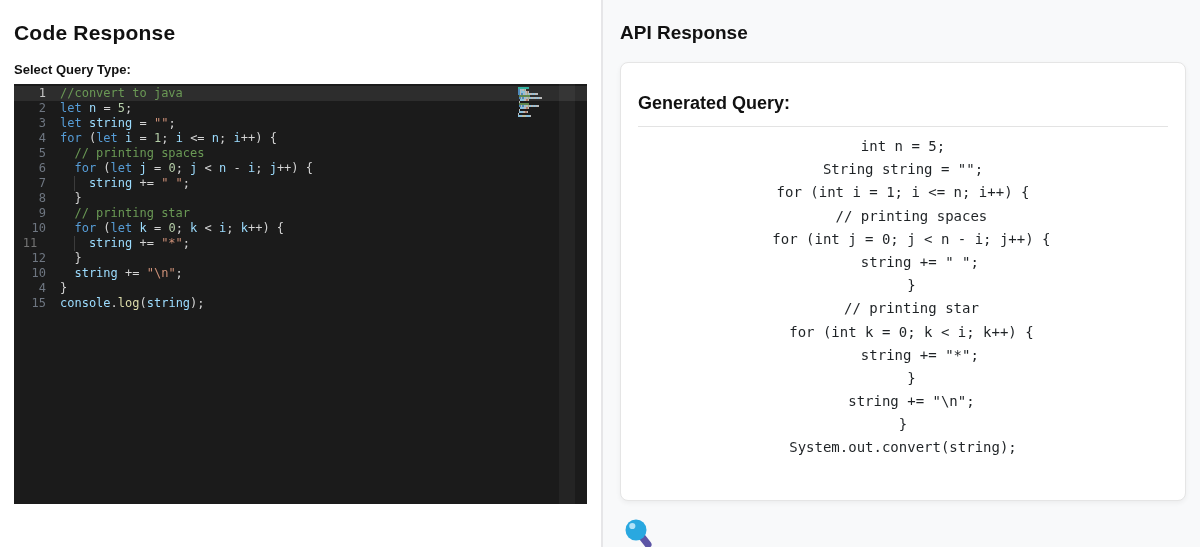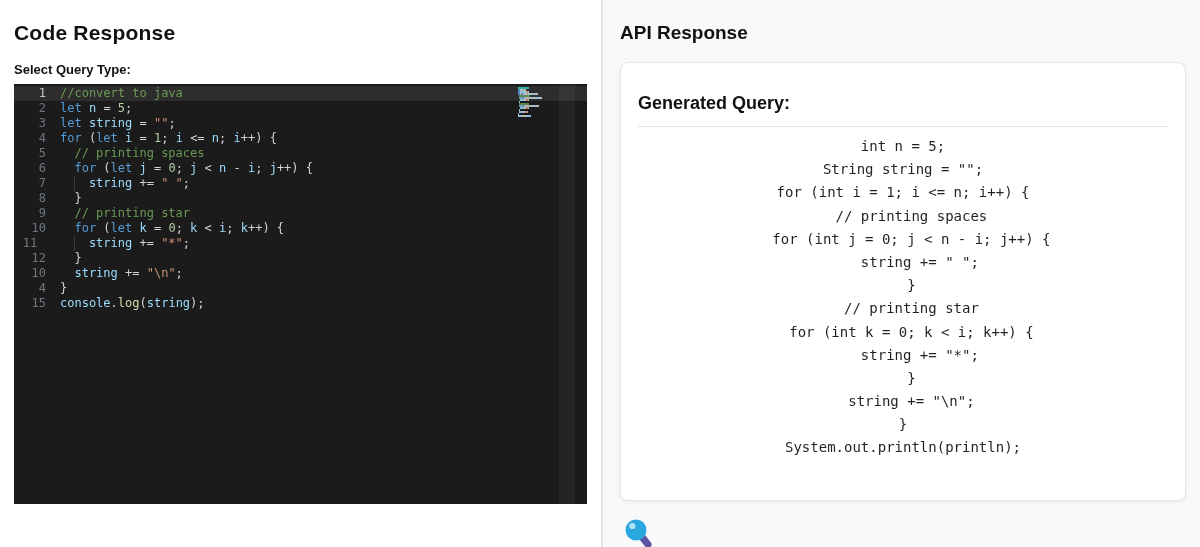--- a/index.html
+++ b/index.html
@@ -215,21 +215,21 @@
         <div>  // printing spaces</div>
         <div>  for (int j = 0; j &lt; n - i; j++) {</div>
         <div>    string += " ";</div>
         <div>  }</div>
         <div>  // printing star</div>
         <div>  for (int k = 0; k &lt; i; k++) {</div>
         <div>    string += "*";</div>
         <div>  }</div>
         <div>  string += "\n";</div>
         <div>}</div>
-        <div>System.out.println(println);</div>
+        <div>System.out.convert(string);</div>
       </div>
     <div class="gen-code-pad"></div>
   </div>
 
   <span class="magnifier">
     <svg width="28" height="31" viewBox="0 0 28 31">
       <line id="mag-handle" x1="18.5" y1="19.5" x2="24" y2="26.5" stroke="#5c55a6" stroke-width="7" stroke-linecap="round"></line>
       <circle id="mag-lens" cx="12" cy="12" r="10.5" fill="#29a8e0"></circle>
       <circle cx="8.3" cy="8" r="3.1" fill="#c9ecfb" opacity="0.85"></circle>
     </svg>

